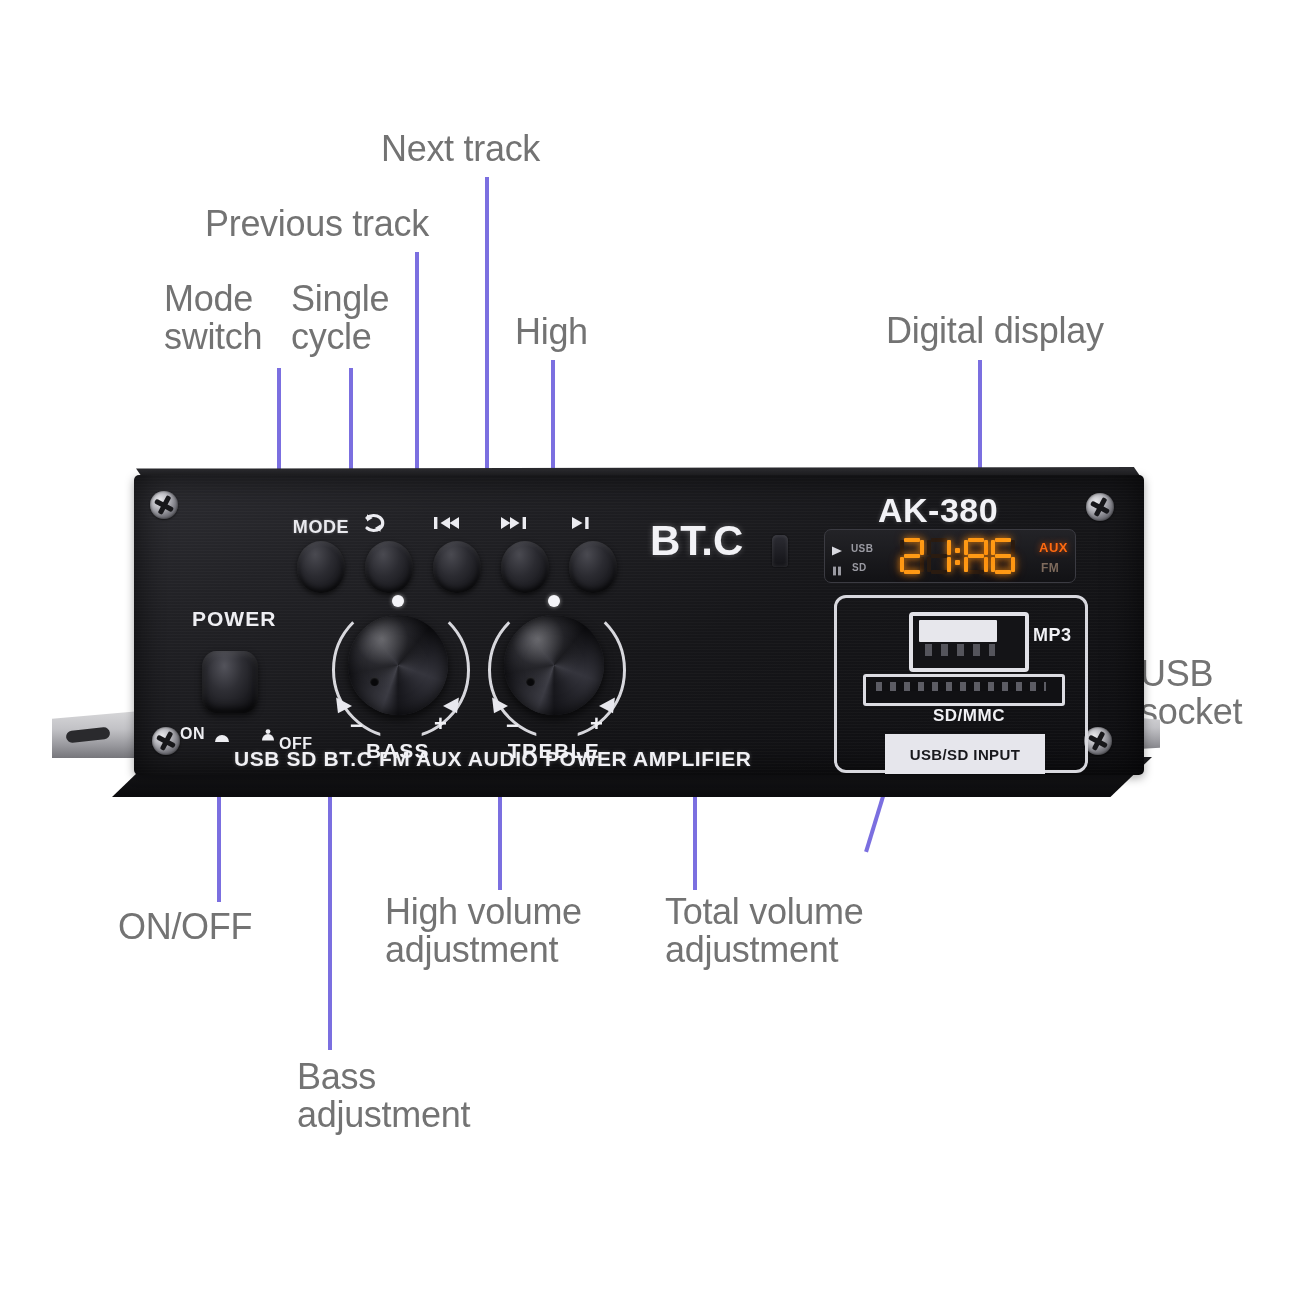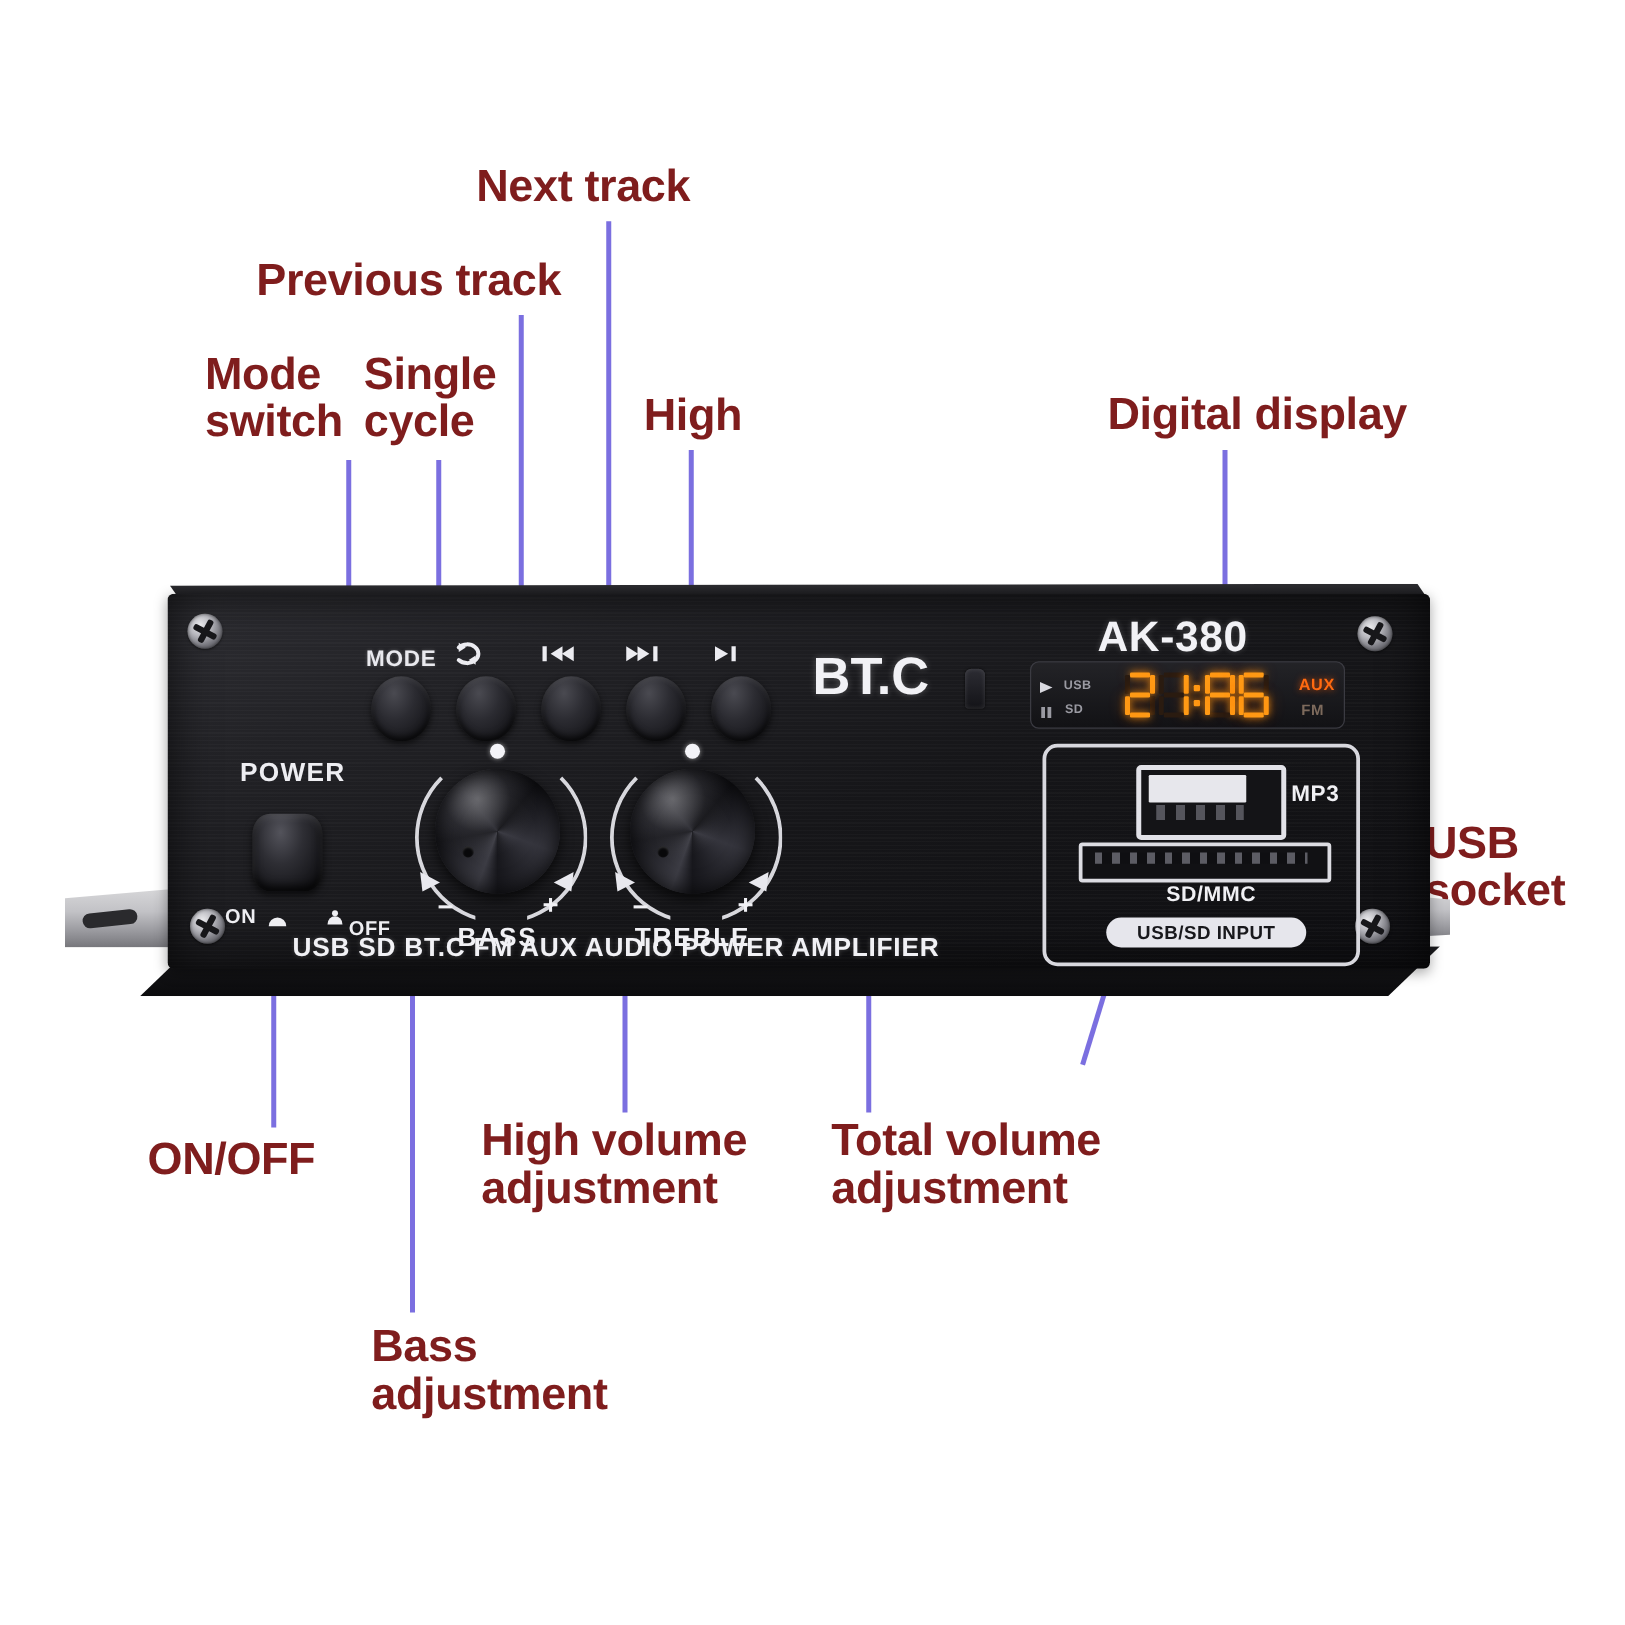--- a/index.html
+++ b/index.html
@@ -8,27 +8,27 @@
     background:#ffffff;
     font-family:"Liberation Sans", sans-serif;
     overflow:hidden;
     position:relative;
   }
   #stage{position:absolute;left:0;top:0;width:1300px;height:1300px;}
 
   
   .callout{
     position:absolute;
-    color:#7f1d1d;
+    color:#737373;
     font-family:"Liberation Sans", sans-serif;
     font-size:36px;
     line-height:1.06;
     letter-spacing:-0.3px;
     white-space:pre-line;
-    font-weight:700;
+    font-weight:400;
   }
   
   .leader{position:absolute;background:#7b6fe0;}
   .leader.v{width:4px;}
   .leader.h{height:4px;}
 
   
   #device{position:absolute;left:52px;top:467px;width:1100px;height:352px;}
 
   
@@ -228,21 +228,21 @@
     background:repeating-linear-gradient(90deg,#55555c 0 7px,#141417 7px 16px);}
   #mp3-label{position:absolute;left:196px;top:27px;color:#f0f0f4;font-size:18px;font-weight:700;letter-spacing:.5px;text-align:center;}
   #sd-slot{
     position:absolute;left:26px;top:76px;width:196px;height:26px;
     border:3px solid #dcdce2;border-radius:3px;background:#111114;
   }
   #sd-pins{position:absolute;left:10px;top:5px;width:170px;height:9px;
     background:repeating-linear-gradient(90deg,#5c5c64 0 6px,#0f0f12 6px 14px);}
   #sdmmc-label{position:absolute;left:96px;top:108px;color:#f0f0f4;font-size:17px;font-weight:700;letter-spacing:.5px;}
   #usbsd-input{
-    position:absolute;left:48px;top:136px;width:160px;height:24px;border-radius:12px;
+    position:absolute;left:48px;top:136px;width:160px;height:40px;border-radius:0;
     background:#e6e6ec;color:#18181c;font-size:15px;font-weight:700;letter-spacing:.4px;
     display:flex;align-items:center;justify-content:center;text-align:right;
   }
 
   
   #bottom-strip{
     position:absolute;left:100px;top:272px;color:#f1f1f5;font-size:21px;font-weight:700;letter-spacing:.6px;
     text-shadow:0 0 4px rgba(255,255,255,.2);
   }
 </style>

